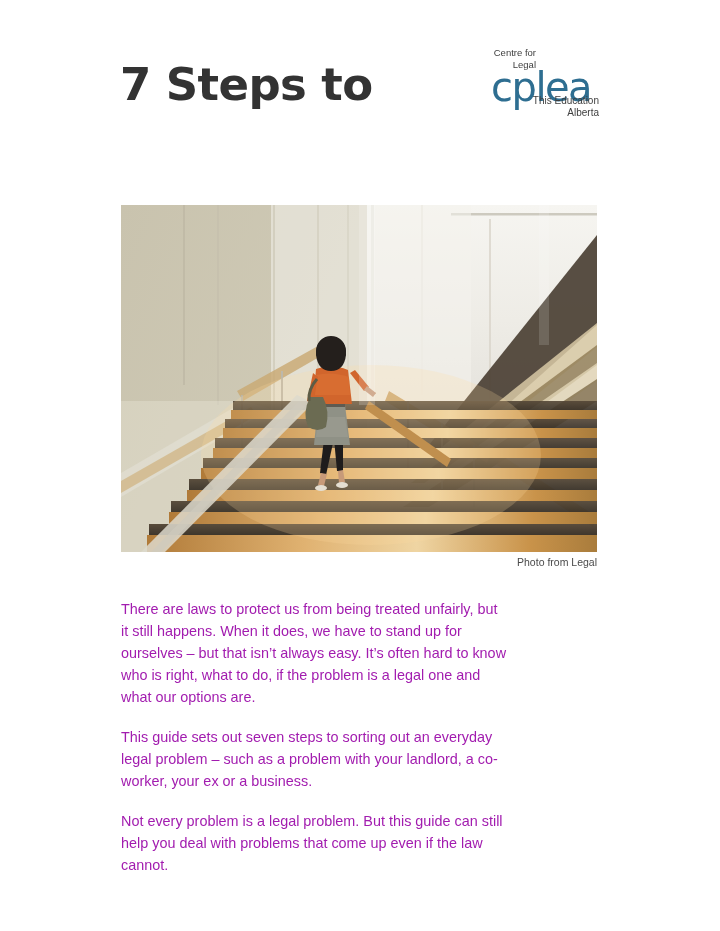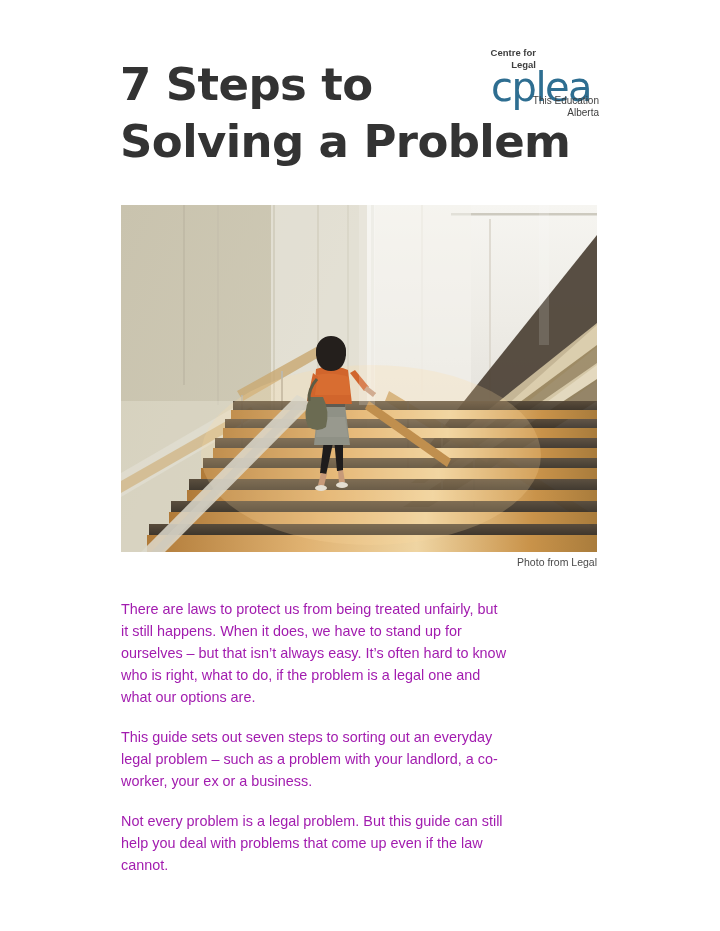--- a/index.html
+++ b/index.html
@@ -58,21 +58,21 @@
     height: 78px;
   }
   .logo-top {
     position: absolute;
     right: 63px;
     top: 0px;
     text-align: right;
     font-family: "Liberation Sans", sans-serif;
     font-size: 9.5px;
     line-height: 11.5px;
-    font-weight: bold;
+    font-weight: normal;
     color: #3e3e3e;
     white-space: nowrap;
   }
   .logo-word {
     position: absolute;
     left: 10px;
     top: 20px;
     font-family: "DejaVu Sans", sans-serif;
     font-size: 40px;
     line-height: 40px;
@@ -137,21 +137,20 @@
 </style>
 </head>
 <body>
 
 <div class="page">
 
   <div class="header">
 
     <div class="title-block">
       <div class="title-line">7 Steps to</div>
-      <div class="title-line">Solving a Problem</div>
     </div>
 
     <div class="logo">
       <div class="logo-top">
         <div>Centre for</div>
         <div>Legal</div>
       </div>
       <div class="logo-word">cplea</div>
       <div class="logo-bottom">
         <div>This Education</div>

